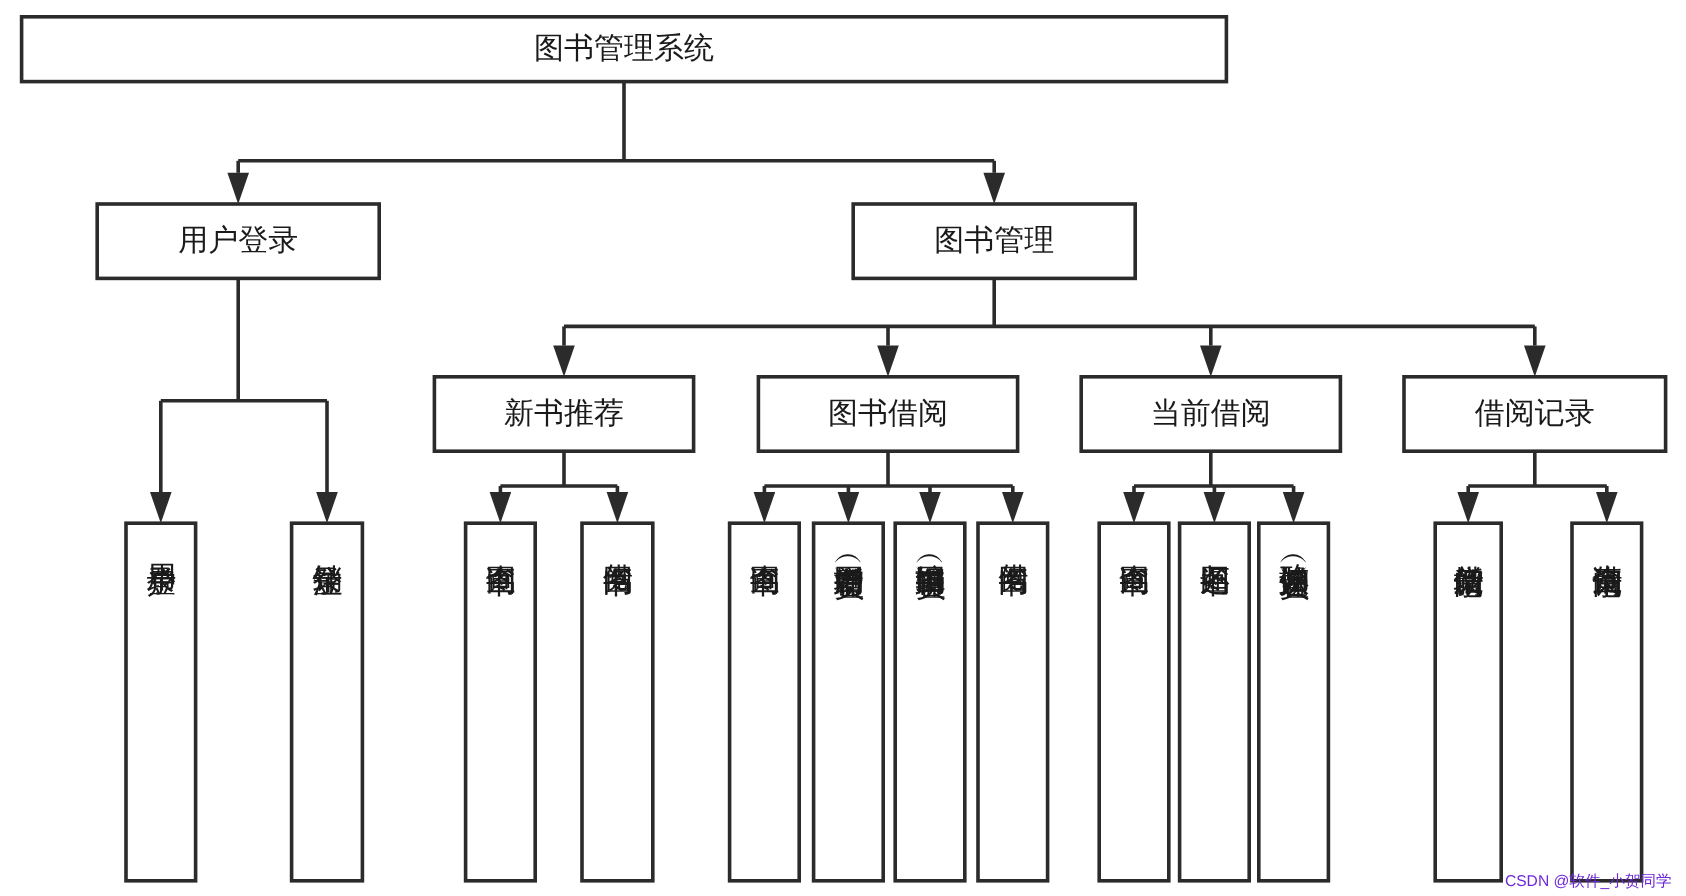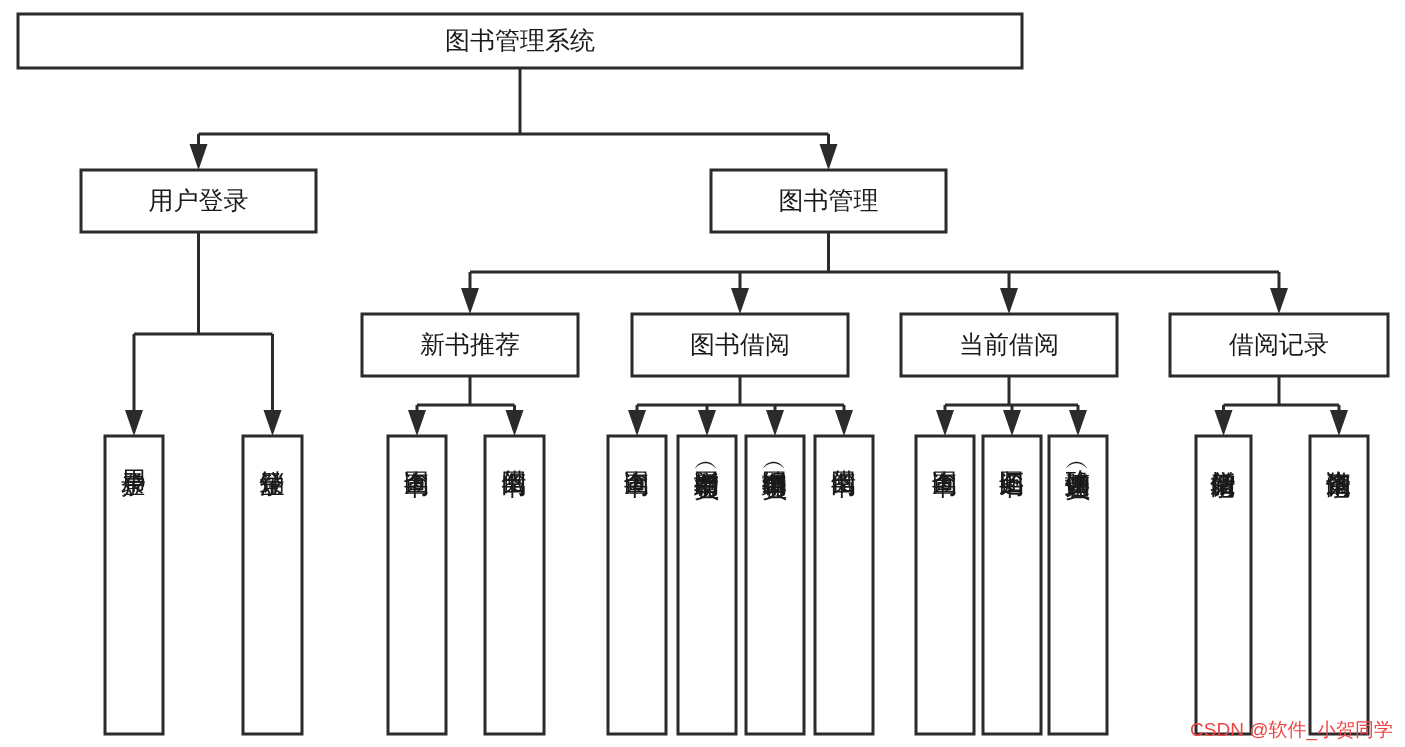--- a/index.html
+++ b/index.html
@@ -60,22 +60,22 @@
     align-items: center;
     justify-content: flex-start;
     white-space: nowrap;
     pointer-events: none;
   }
   .watermark {
     position: absolute;
     right: 12px;
     bottom: 4px;
     font-family: "Liberation Sans", "DejaVu Sans", sans-serif;
-    font-size: 19px;
-    color: #ef4444;
+    font-size: 13px;
+    color: #6d28d9;
     white-space: nowrap;
   }
 </style>
 </head>
 <body>
 
 <div id="diagram-root">
 
   <svg id="diagram-svg" viewBox="0 0 1405 747">
     <g id="connectors-layer">

